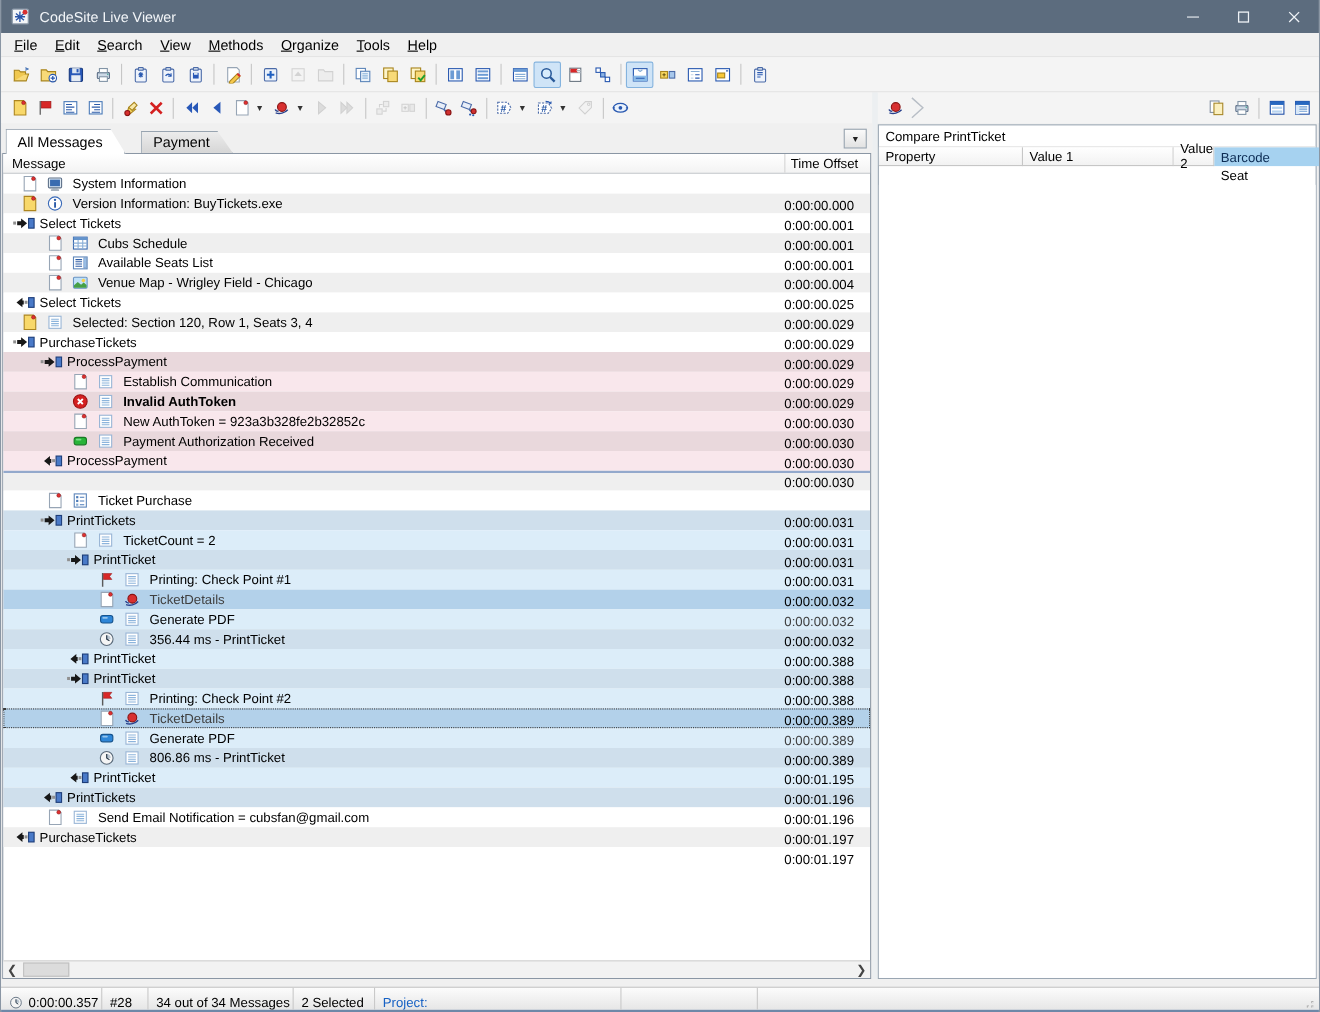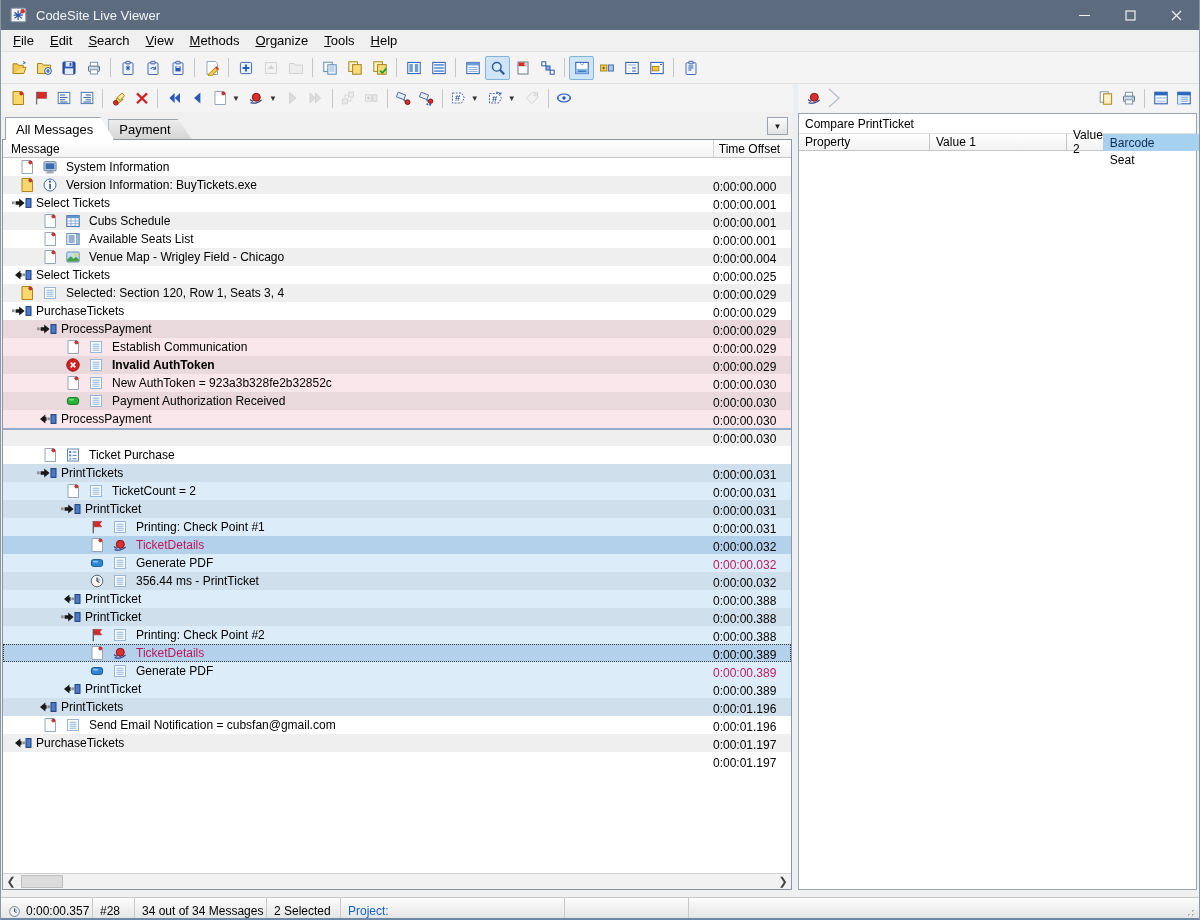--- a/index.html
+++ b/index.html
@@ -32,21 +32,21 @@
   
   .content { flex:1; display:flex; min-height:0; }
   .left-panel { width:792px; display:flex; flex-direction:column; flex-shrink:0; }
   .splitter { width:5px; background:#eceff1; flex-shrink:0; }
   .right-panel { flex:1; display:flex; flex-direction:column; min-width:0; }
   .toolbar-msgs { height:28px; padding-left:5px; }
   .toolbar-right { height:28px; padding:0 4px; }
   .toolbar-right .spacer { flex:1; }
   .crumb-chevron { width:16px; height:20px; margin-left:2px; }
   
-  .tabbar { height:27px; background:#f0f0f0; display:flex; align-items:flex-end; padding-left:4px; position:relative; }
+  .tabbar { height:27px; background:#f0f0f0; display:flex; align-items:flex-end; padding-left:4px; position:relative;gap:20px; }
   .tab { position:relative; font-size:13px; display:flex; align-items:center; padding:0 20px 0 10px;
          clip-path:polygon(0 0,calc(100% - 14px) 0,100% 100%,0 100%);
          background:#dcdcdc; border:1px solid #98a4b0; border-bottom:none; height:20px; }
   .tab.active { background:#fff; height:23px; margin-bottom:-1px; z-index:2; }
   .tab.inactive { z-index:1; margin-left:-6px; background:linear-gradient(#ececec,#d6d6d6); }
   .tab-drop { position:absolute; right:5px; bottom:4px; width:21px; height:18px; border:1px solid #98a4b0;
               background:linear-gradient(#fafafa,#e2e2e2); display:flex; align-items:center; justify-content:center; font-size:8px; color:#222; }
   
   .list-frame { flex:1; border:1px solid #8a96a4; background:#fff; display:flex; flex-direction:column; min-height:0; margin:0 1px 0 1px; }
   .list-header { height:18px; display:flex; background:linear-gradient(#ffffff,#f3f3f3); border-bottom:1px solid #c2c6ca; flex-shrink:0; }
@@ -56,21 +56,21 @@
   .msg-row { height:18px; display:flex; align-items:center; white-space:nowrap; }
   .msg-cell { flex:1; display:flex; align-items:center; overflow:hidden; height:18px; }
   .msg-cell .icon { display:flex; flex-shrink:0; }
   .msg-cell .icon + .icon { margin-left:7px; }
   .msg-label { margin-left:8px; }
   .kind-m .msg-label { margin-left:4px; }
   .msg-time { width:78px; text-align:left; padding-right:1px; flex-shrink:0;margin-top:39px; }
   .r-none-l{background:#ffffff}.r-none-d{background:#efefef}
   .r-pink-l{background:#f9e7ec}.r-pink-d{background:#e9d8dc}
   .r-blue-l{background:#dcedf9}.r-blue-d{background:#cfdfec}
-  .msg-row.selected { background:#b3d1ea; color:#be185d; }
+  .msg-row.selected { background:#b3d1ea; color:#404040; }
   .msg-row.focused { outline:1px dotted #3a3a3a; outline-offset:-1px; }
   .msg-row.separator { border-top:2px solid #93a9cc; }
   .bold { font-weight:bold; }
   
   .hscroll { height:16px; border-top:1px solid #d0d0d0; background:#f2f2f2; display:flex; align-items:center; flex-shrink:0; }
   .hs-arrow { width:16px; height:15px; display:flex; align-items:center; justify-content:center; color:#444; font-size:11px; }
   .hs-track { flex:1; height:15px; position:relative; }
   .hs-thumb { position:absolute; left:2px; top:1px; width:42px; height:13px; background:#dcdcdc; border:1px solid #c0c0c0; }
   
   .rp-box { flex:1; border:1px solid #9aa6b2; background:#fff; margin:1px 2px 0 0; display:flex; flex-direction:column; min-height:0; }
@@ -1041,20 +1041,39 @@
               <span class="icon">
                 <svg width="16" height="16" viewBox="0 0 16 16">
                   <rect x="2.5" y="2.5" width="11" height="11" fill="#fff" stroke="#9ab6d6"></rect>
                   <path d="M4.5 5.2h7M4.5 7.2h7M4.5 9.2h7M4.5 11.2h7" stroke="#8cb4dc"></path>
                 </svg>
               </span>
               <span class="msg-label">Generate PDF</span>
             </span>
             <span class="msg-time">0:00:00.389</span>
           </div>
+          <div class="msg-row r-blue-d">
+            <span class="msg-cell" style="padding-left:86px">
+              <span class="icon">
+                <svg width="16" height="16" viewBox="0 0 16 16">
+                  <circle cx="8" cy="8" r="5.8" fill="#f5f5f5" stroke="#5a6a7a"></circle>
+                  <path d="M8 8V4.4A3.6 3.6 0 0 1 11.6 8z" fill="#b8c4d0"></path>
+                  <path d="M8 4.4V8l2.5 1.6" stroke="#2a3a4a" stroke-width="1.1" fill="none"></path>
+                </svg>
+              </span>
+              <span class="icon">
+                <svg width="16" height="16" viewBox="0 0 16 16">
+                  <rect x="2.5" y="2.5" width="11" height="11" fill="#fff" stroke="#9ab6d6"></rect>
+                  <path d="M4.5 5.2h7M4.5 7.2h7M4.5 9.2h7M4.5 11.2h7" stroke="#8cb4dc"></path>
+                </svg>
+              </span>
+              <span class="msg-label">806.86 ms - PrintTicket</span>
+            </span>
+            <span class="msg-time">0:00:01.195</span>
+          </div>
           <div class="msg-row r-blue-l kind-m">
             <span class="msg-cell" style="padding-left:57px">
               <span class="icon">
                 <svg width="21" height="16" viewBox="0 0 21 16">
                   <path d="M9.4 6.2v-2.6L4 8l5.4 4.4V9.8h1.2V6.2z" fill="#181818"></path>
                   <rect x="11.4" y="6.4" width="2.6" height="2.8" fill="#909090"></rect>
                   <rect x="15" y="3.6" width="5" height="8.8" fill="#4a7ac8" stroke="#1c3c78"></rect>
                 </svg>
               </span>
               <span class="msg-label">PrintTicket</span>

